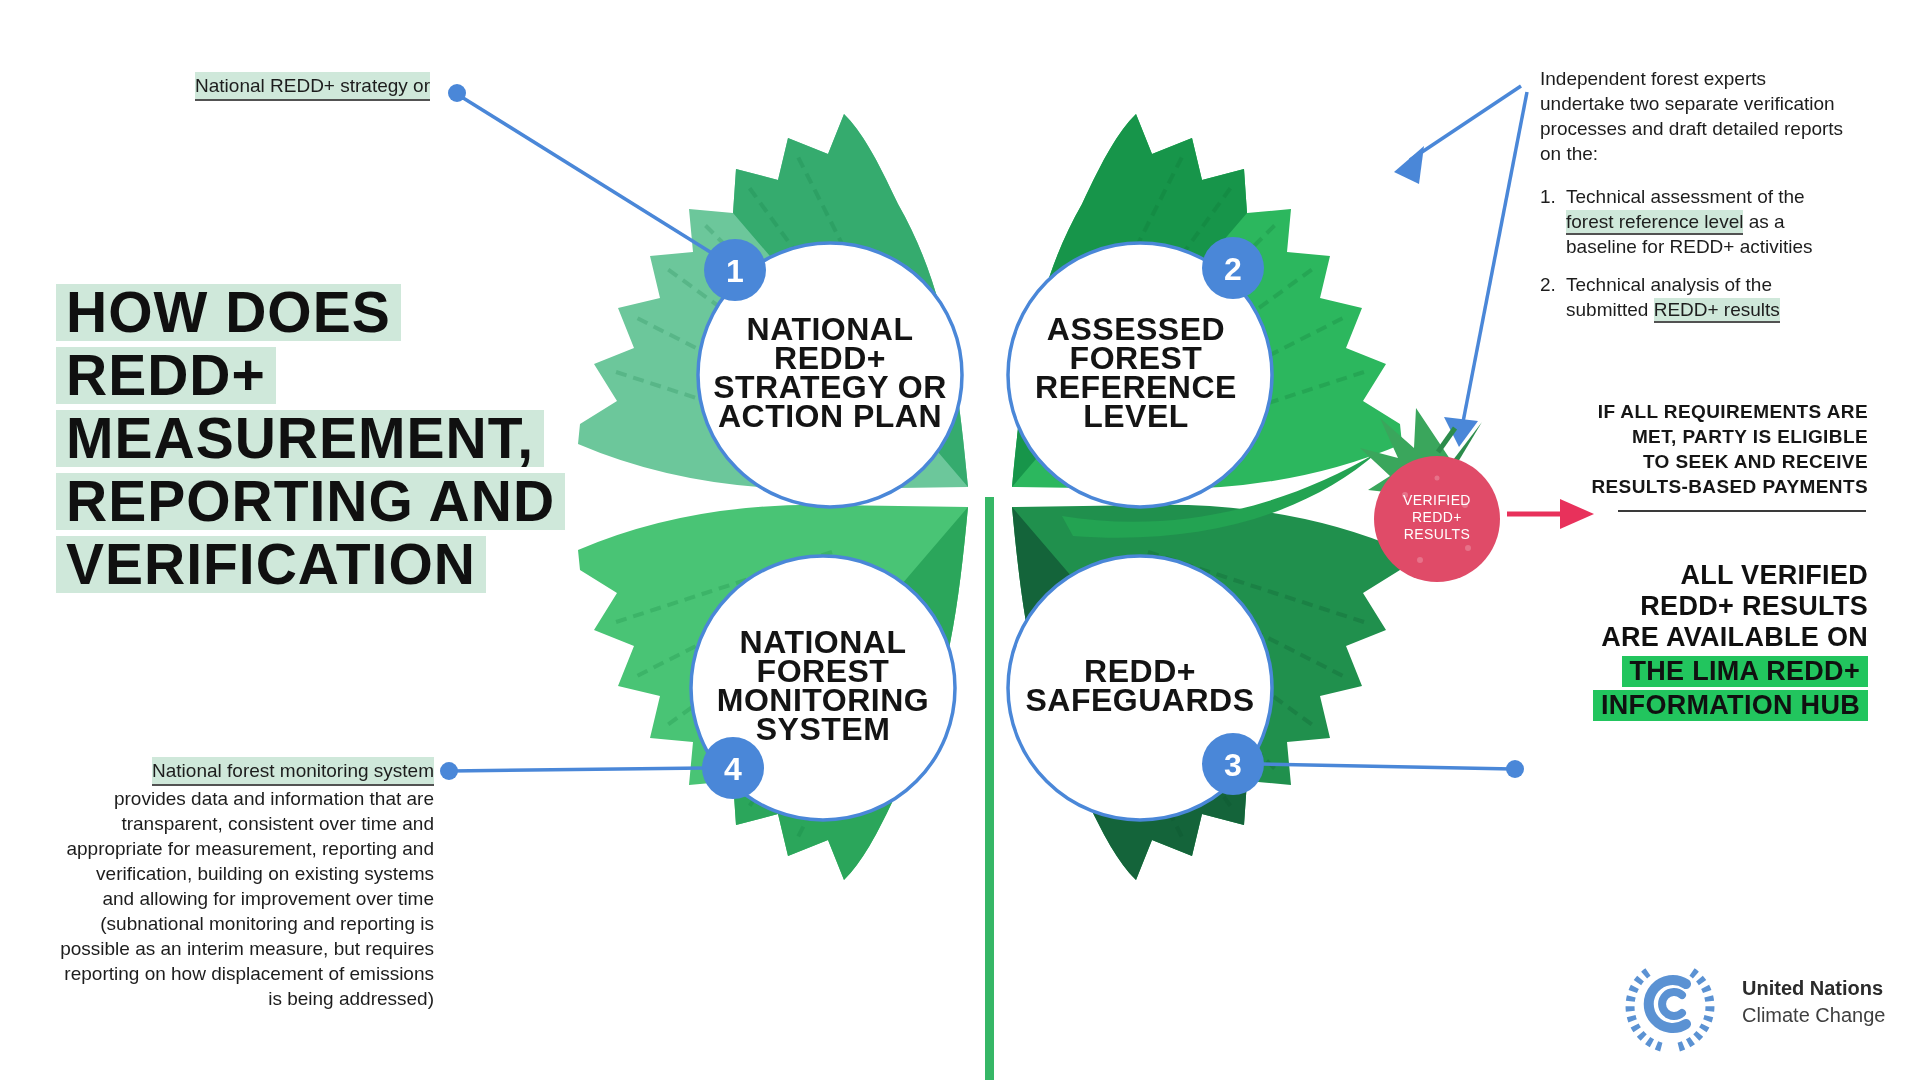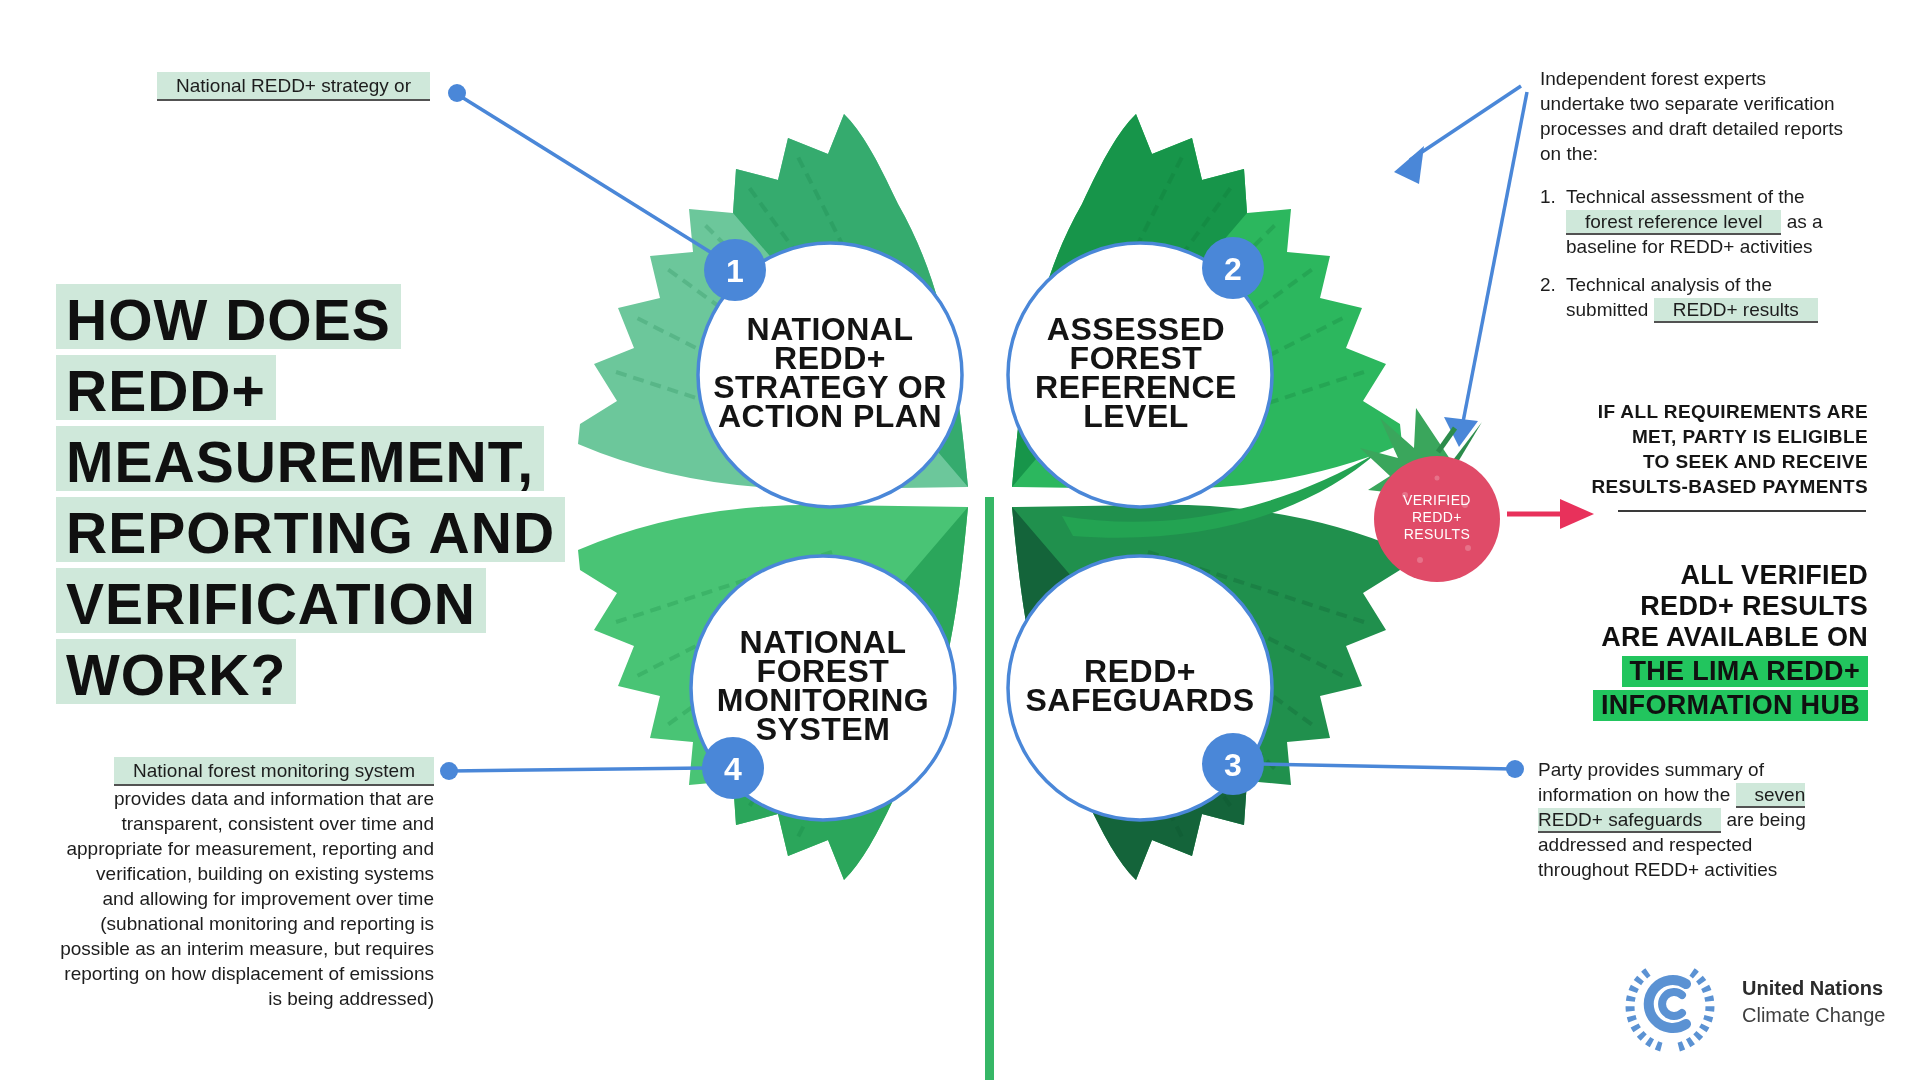--- a/index.html
+++ b/index.html
@@ -8,28 +8,28 @@
     font-family:"Liberation Sans", sans-serif;color:#1c1c1c;
   }
   .abs{position:absolute;}
   svg.art{position:absolute;left:0;top:0;}
 
   
   .title{left:56px;top:284px;}
   .title .tl{
     display:table;background:#cfe8da;color:#101010;
     font-size:57px;line-height:50px;font-weight:bold;letter-spacing:1px;
-    padding:11px 10px 4px 10px;margin-bottom:6px;white-space:nowrap;
+    padding:3px 10px 4px 10px;margin-bottom:6px;white-space:nowrap;
   }
 
   
   .ann{font-size:19px;line-height:25px;color:#1d1d1d;}
   .ra{text-align:right;}
   .hl{background:#cfe8da;padding:1px 4px;}
-  .hlu{background:#cfe8da;padding:1px 19px;border-bottom:2px solid #525252;}
+  .hlu{background:#cfe8da;padding:1px 0;border-bottom:2px solid #525252;}
   .hl-line{display:table;margin-left:auto;}
 
   .ann-strategy{left:98px;top:72px;width:332px;}
   .ann-monitoring{left:60px;top:757px;width:374px;}
   .ann-verification{left:1540px;top:66px;width:305px;}
   .ann-verification .list{margin-top:18px;}
   .ann-verification .li{display:flex;margin-bottom:13px;}
   .ann-verification .num{width:26px;flex:0 0 26px;}
   .ann-safeguards{left:1538px;top:757px;width:302px;}
 
@@ -183,21 +183,20 @@
       <path d="M 60 33 A 12 12 0 1 0 60 51" stroke-width="8" stroke-linecap="round"></path>
     </g>
   </svg>
 
   <div class="abs title">
     <div class="tl">HOW DOES</div>
     <div class="tl">REDD+</div>
     <div class="tl">MEASUREMENT,</div>
     <div class="tl">REPORTING AND</div>
     <div class="tl">VERIFICATION</div>
-    <div class="tl">WORK?</div>
   </div>
 
   <div class="abs ann ra ann-strategy">
     <span class="hlu hl-line">National REDD+ strategy or</span>
   </div>
 
   <div class="abs ann ra ann-monitoring">
     <span class="hlu hl-line">National forest monitoring system</span>
     <div>provides data and information that are transparent, consistent over time and appropriate for measurement, reporting and verification, building on existing systems and allowing for improvement over time (subnational monitoring and reporting is possible as an interim measure, but requires reporting on how displacement of emissions is being addressed)</div>
   </div>
@@ -224,23 +223,20 @@
   <div class="abs divider"></div>
 
   <div class="abs blk-hub">
     <div class="plain">ALL VERIFIED
 REDD+ RESULTS
 ARE AVAILABLE ON</div>
     <span class="hl hl-line">THE LIMA REDD+</span>
     <span class="hl hl-line">INFORMATION HUB</span>
   </div>
 
-  <div class="abs ann ann-safeguards">
-    <span>Party provides summary of information on how the </span><span class="hlu">seven REDD+ safeguards</span><span> are being addressed and respected throughout REDD+ activities</span>
-  </div>
 
   <div class="abs circle-label t-c1">NATIONAL
 REDD+
 STRATEGY OR
 ACTION PLAN</div>
   <div class="abs circle-label t-c2">ASSESSED
 FOREST
 REFERENCE
 LEVEL</div>
   <div class="abs circle-label t-c4">NATIONAL

